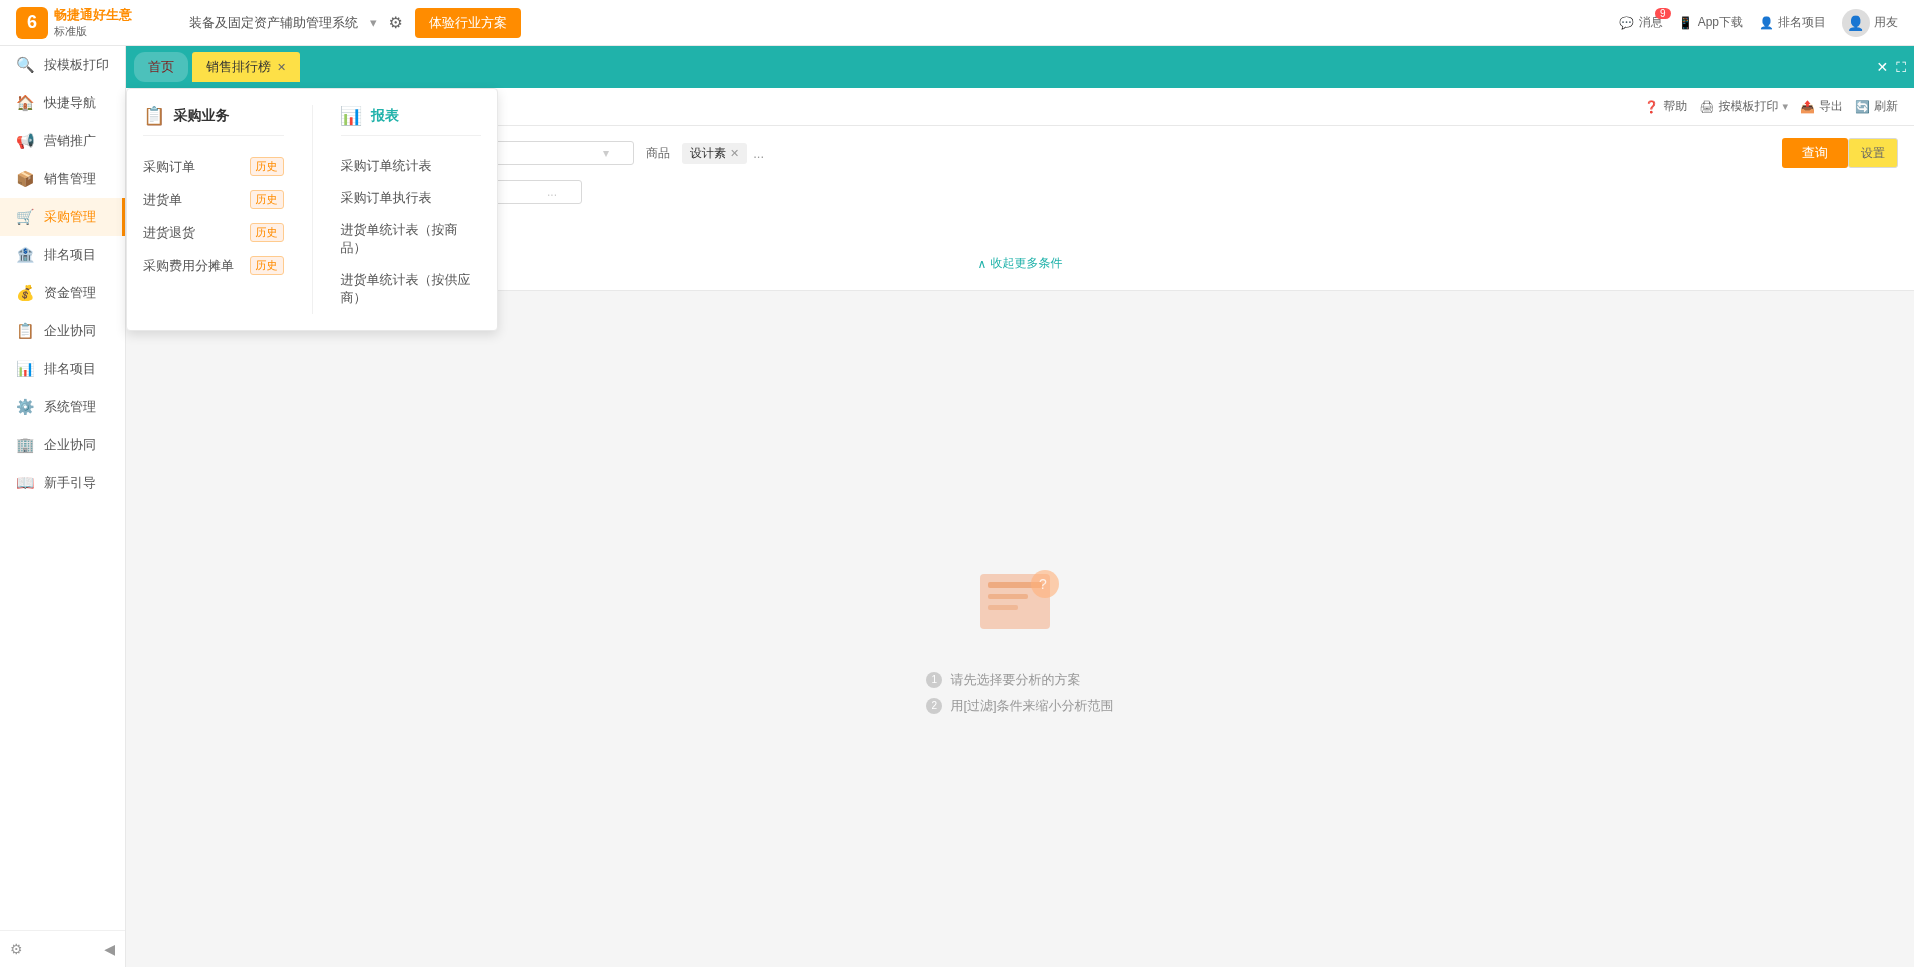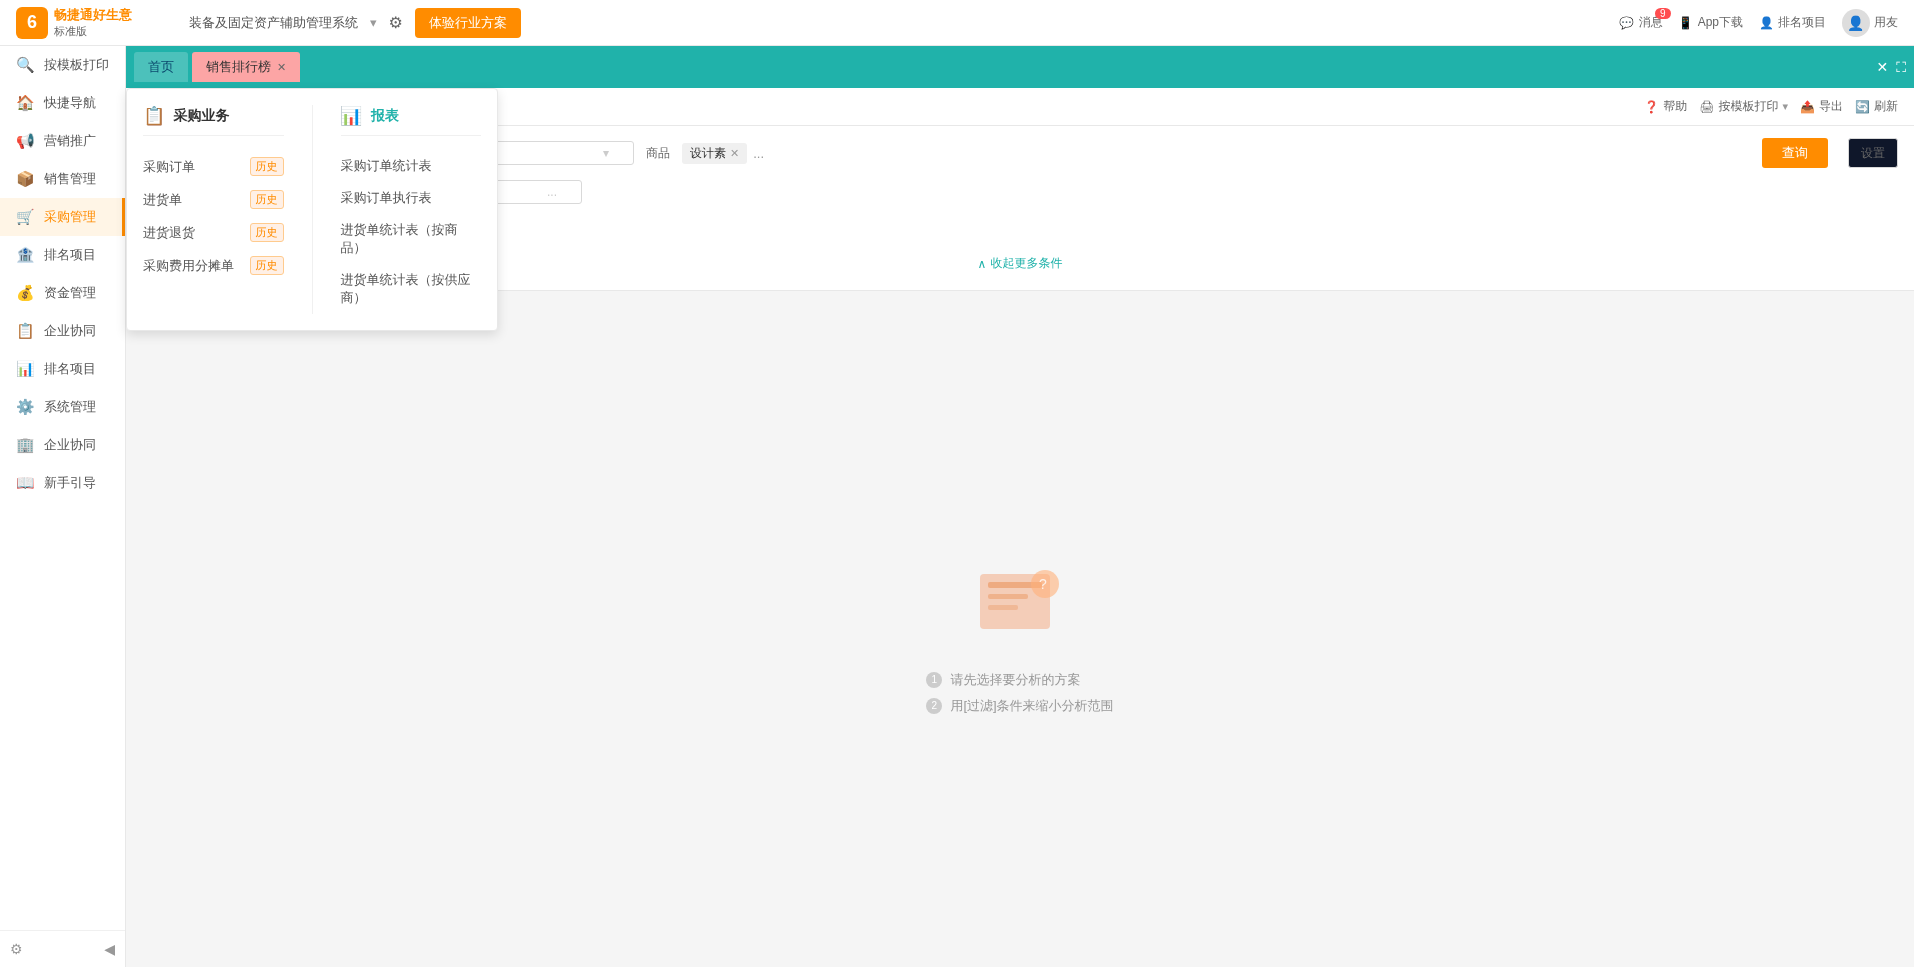--- a/index.html
+++ b/index.html
@@ -24,39 +24,39 @@
     .industry-btn { background: #ff8c00; color: white; border: none; padding: 6px 14px; border-radius: 4px; cursor: pointer; font-size: 13px; }
     .avatar { width: 28px; height: 28px; background: #ddd; border-radius: 50%; display: flex; align-items: center; justify-content: center; color: #666; font-size: 14px; }
     .sidebar-item { display: flex; align-items: center; gap: 8px; padding: 10px 16px; cursor: pointer; color: #555; font-size: 13px; transition: background 0.2s; }
     .sidebar-item.active { background: #fff5e6; color: #ff8c00; border-right: 3px solid #ff8c00; }
     .sidebar-item .s-icon { font-size: 15px; width: 20px; text-align: center; }
     .sidebar-footer { margin-top: auto; padding: 10px; display: flex; justify-content: space-between; border-top: 1px solid #f0f0f0; }
     .sidebar-footer-btn { color: #999; cursor: pointer; font-size: 14px; }
 
     
     .tab-item { display: flex; align-items: center; gap: 6px; padding: 6px 14px; border-radius: 3px 3px 0 0; font-size: 13px; cursor: pointer; color: rgba(255,255,255,0.8); }
-    .tab-item.home { background: rgba(255,255,255,0.2); color: #0c4a6e; }
-    .tab-item.active { background: #fca5a5; color: #333; }
+    .tab-item.home { background: rgba(255,255,255,0.2); color: #7f1d1d; border-radius: 11px; }
+    .tab-item.active { background: #fde047; color: #333; }
     .tab-close { font-size: 11px; color: #666; cursor: pointer; }
     .tab-right { margin-left: auto; display: flex; align-items: center; gap: 8px; color: white; font-size: 16px; }
 
     
     .content-header { background: #fff; padding: 10px 16px; display: flex; align-items: center; justify-content: flex-end; gap: 12px; border-bottom: 1px solid #e8e8e8; }
     .header-action { display: flex; align-items: center; gap: 4px; color: #666; font-size: 12px; cursor: pointer; }
 
     
     .filter-area { background: #fff; padding: 12px 16px; border-bottom: 1px solid #e8e8e8; }
     .filter-row { display: flex; align-items: center; gap: 12px; margin-bottom: 10px; flex-wrap: wrap; }
     .filter-label { color: #666; font-size: 12px; white-space: nowrap; }
     .filter-input { border: 1px solid #d9d9d9; border-radius: 3px; padding: 4px 8px; font-size: 12px; color: #333; min-width: 120px; display: flex; align-items: center; gap: 4px; }
     .filter-tag { background: #f0f0f0; border-radius: 3px; padding: 2px 8px; font-size: 12px; color: #333; display: flex; align-items: center; gap: 4px; }
     .filter-tag .tag-close { color: #999; cursor: pointer; font-size: 11px; }
     .filter-select { border: 1px solid #d9d9d9; border-radius: 3px; padding: 4px 24px 4px 8px; font-size: 12px; color: #333; min-width: 140px; position: relative; display: flex; align-items: center; justify-content: space-between; }
     .btn-query { background: #ff8c00; color: white; border: none; padding: 6px 20px; border-radius: 3px; cursor: pointer; font-size: 13px; }
-    .btn-settings { background: #0f172a; color: #666; border: 1px solid #d9d9d9; padding: 5px 12px; border-radius: 3px; cursor: pointer; font-size: 12px; }
+    .btn-settings { background: #fde047; color: #666; border: 1px solid #d9d9d9; padding: 5px 12px; border-radius: 3px; cursor: pointer; font-size: 12px; }
     .ellipsis { color: #999; cursor: pointer; }
     .collapse-btn { display: flex; align-items: center; justify-content: center; gap: 4px; color: #20b2aa; font-size: 12px; cursor: pointer; padding: 6px; }
 
     
     .dropdown-menu { position: absolute; top: 88px; left: 126px; background: white; border: 1px solid #e8e8e8; border-radius: 4px; box-shadow: 0 4px 12px rgba(0,0,0,0.12); z-index: 200; display: flex; min-width: 350px; padding: 16px; gap: 24px; }
     .dropdown-col { flex: 1; }
     .dropdown-col-title { display: flex; align-items: center; gap: 8px; font-size: 14px; font-weight: bold; color: #333; margin-bottom: 14px; padding-bottom: 8px; border-bottom: 1px solid #f0f0f0; }
     .dropdown-col-title .col-icon { font-size: 18px; color: #ff8c00; }
     .dropdown-col-title.report .col-icon { color: #20b2aa; }
     .dropdown-col-title.report { color: #20b2aa; }
@@ -208,21 +208,21 @@
             <span style="color:#ccc;">▾</span>
           </div>
           <span class="filter-label">商品</span>
           <div style="display:flex;align-items:center;gap:6px;">
             <div class="filter-tag">
               <span>设计素</span>
               <span class="tag-close">✕</span>
             </div>
             <span class="ellipsis">...</span>
           </div>
-          <div style="margin-left:auto;display:flex;gap:20px;">
+          <div style="margin-left:auto;display:flex;gap:0;">
             <button class="btn-query">查询</button>
             <button class="btn-settings">设置</button>
           </div>
         </div>
         <div class="filter-row">
           <span class="filter-label">排名项目</span>
           <div class="filter-select" style="min-width:160px;">
             <span>金额</span>
             <span style="color:#ccc;">▾</span>
           </div>

